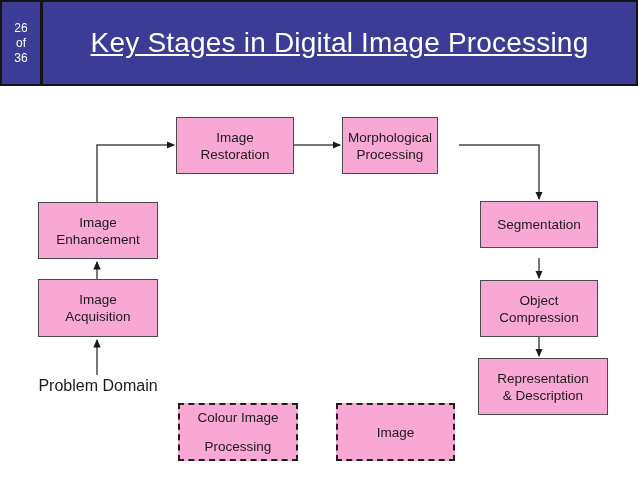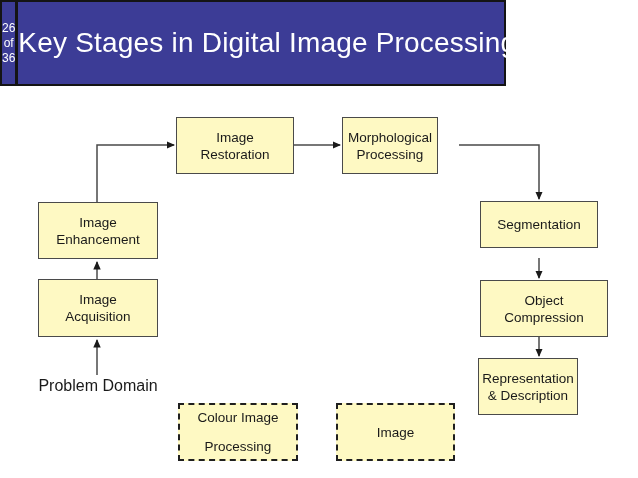--- a/index.html
+++ b/index.html
@@ -11,21 +11,21 @@
     width: 638px;
     height: 478px;
     background: #ffffff;
     overflow: hidden;
   }
 
   
   .header {
     position: absolute;
     left: 0; top: 0;
-    width: 506px; height: 86px;
+    width: 638px; height: 86px;
     background: #3C3C96;
     border: 2px solid #141414;
     display: flex;
     align-items: stretch;
   }
   .page-counter {
     width: 41px;
     border-right: 3px solid #141414;
     display: flex;
     flex-direction: column;
@@ -37,53 +37,54 @@
   }
   .header-title {
     flex: 1;
     display: flex;
     align-items: center;
     justify-content: center;
     color: #ffffff;
     font-size: 28px;
     letter-spacing: 0.2px;
     white-space: nowrap;
+    text-decoration: underline;
   }
 
   
   .connectors {
     position: absolute;
     left: 0; top: 0;
     width: 638px; height: 478px;
     pointer-events: none;
   }
 
   .fc-box {
     position: absolute;
-    background: #fef9c3;
+    background: #f9a8d4;
     border: 1px solid #4a4a4a;
     display: flex;
     flex-direction: column;
     align-items: center;
     justify-content: center;
     text-align: right;
     font-size: 13.5px;
     line-height: 17px;
     color: #1a1a1a;
   }
   .fc-box span { display: block; }
   .fc-box.dashed { border: 2px dashed #1f1f1f; gap: 12px; }
 
   .box-image-restoration        { left: 176px; top: 117px; width: 118px; height: 57px; }
   .box-morphological-processing { left: 342px; top: 117px; width: 96px; height: 57px; }
   .box-image-enhancement        { left: 38px;  top: 202px; width: 120px; height: 57px; }
   .box-image-acquisition        { left: 38px;  top: 279px; width: 120px; height: 58px; }
   .box-segmentation             { left: 480px; top: 201px; width: 118px; height: 47px; }
-  .box-object-recognition       { left: 480px; top: 280px; width: 128px; height: 57px; }
-  .box-representation           { left: 478px; top: 358px; width: 100px; height: 57px; }
+  .box-object-recognition       { left: 480px; top: 280px; width: 118px; height: 57px; }
+  .box-representation           { left: 478px; top: 358px; width: 130px; height: 57px; }
   .box-colour-image-processing  { left: 178px; top: 403px; width: 120px; height: 58px; }
   .box-image-compression        { left: 336px; top: 403px; width: 119px; height: 58px; }
 
   .problem-domain-label {
     position: absolute;
     left: 28px; top: 377px;
     width: 140px;
     text-align: center;
     font-size: 16px;
     color: #1a1a1a;

